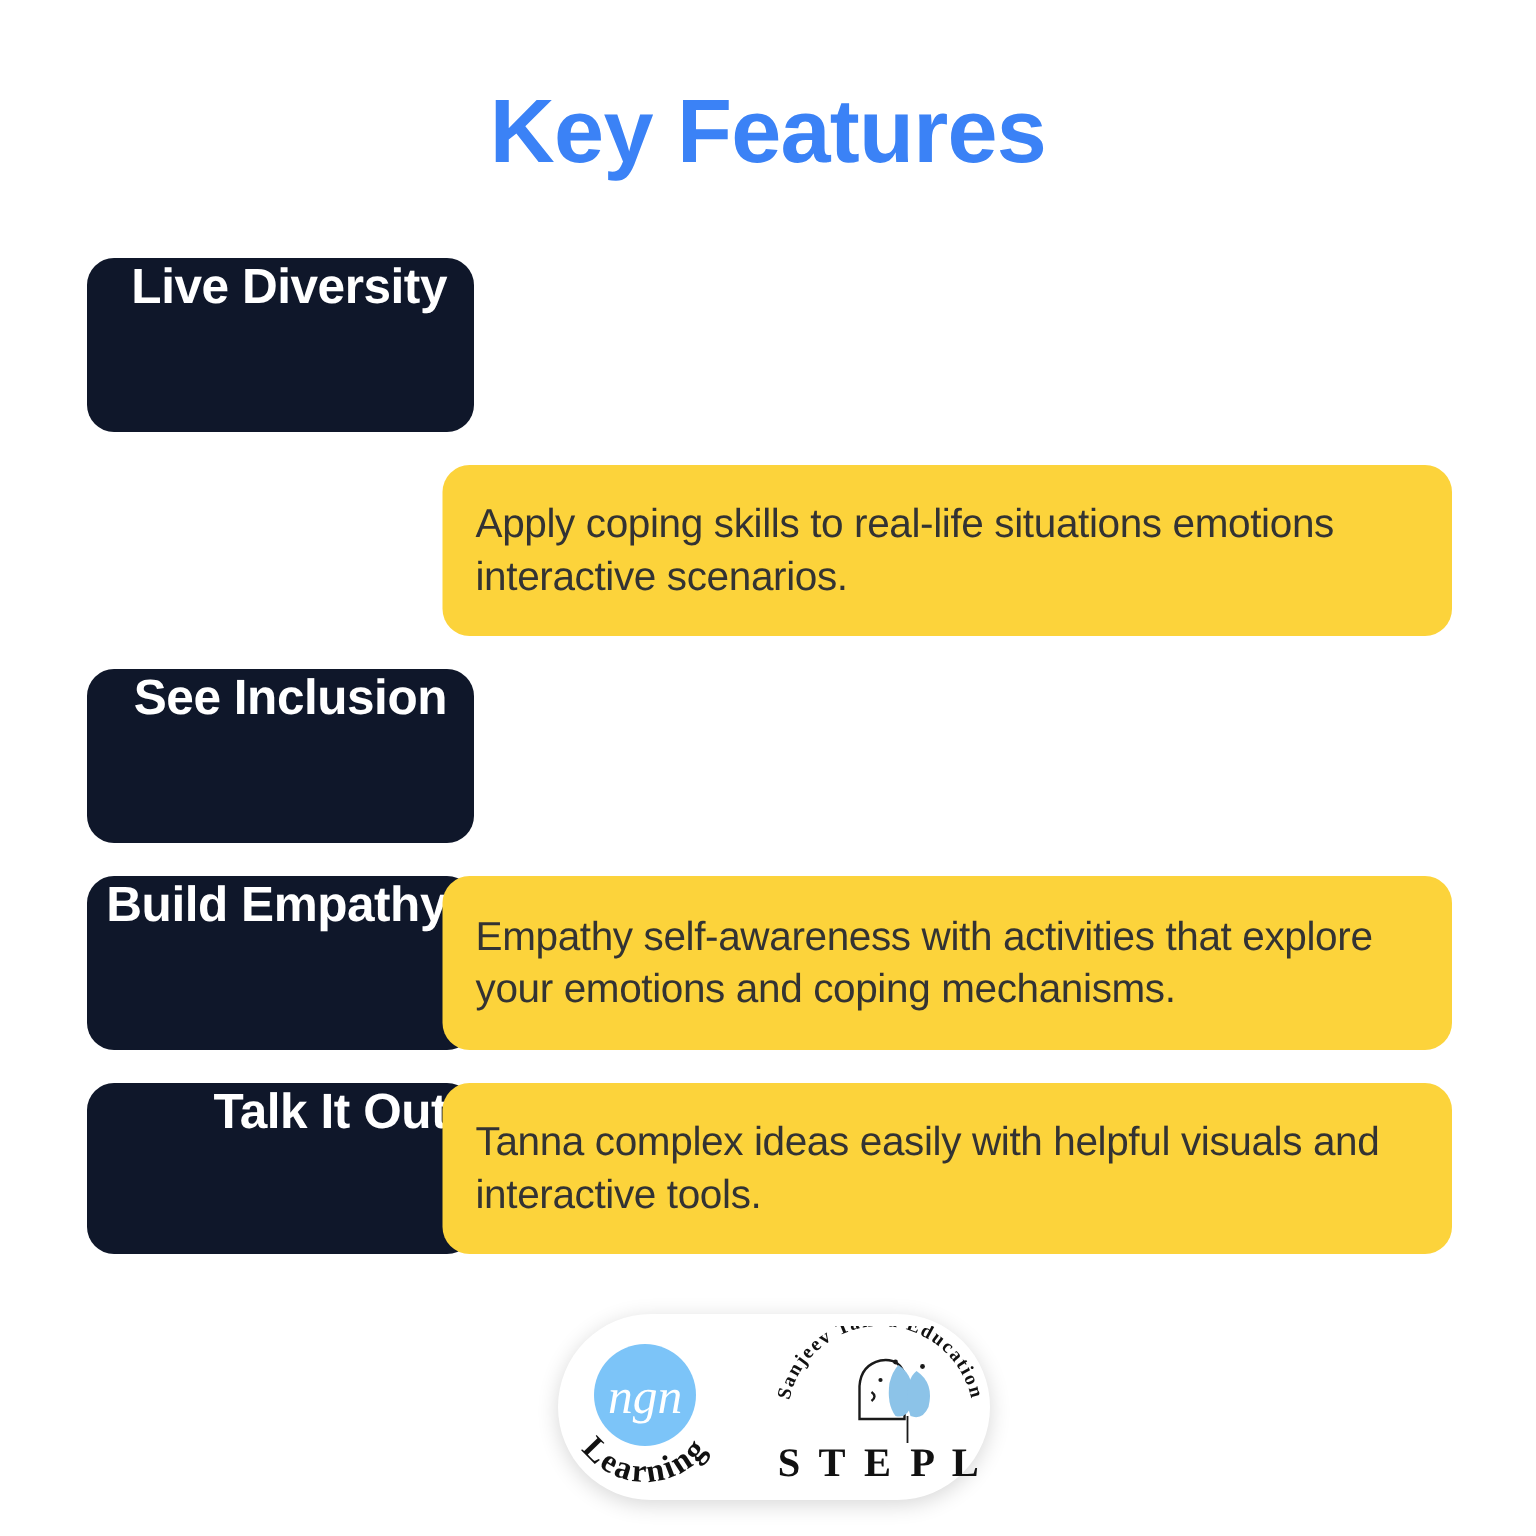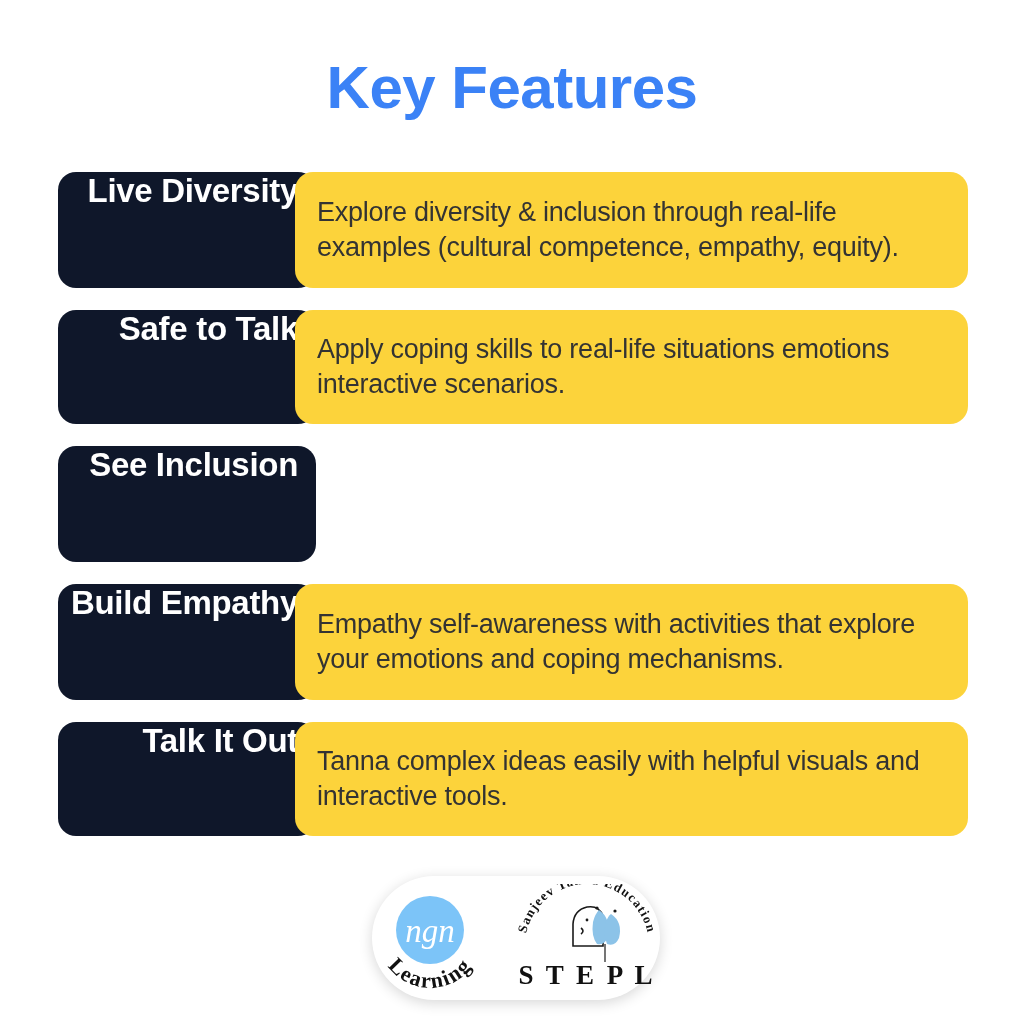--- a/index.html
+++ b/index.html
@@ -146,29 +146,23 @@
 <div class="page">
 
   <div class="title">Key Features</div>
 
   <div class="rows">
 
     <div class="feature-row r1">
       <div class="feature-label">
         <span class="feature-label-text">Live Diversity</span>
       </div>
-      <div class="feature-desc">
-        <span class="feature-desc-text">Explore diversity &amp; inclusion through real-life examples (cultural competence, empathy, equity).</span>
-      </div>
     </div>
 
     <div class="feature-row r2">
-      <div class="feature-label">
-        <span class="feature-label-text">Safe to Talk</span>
-      </div>
       <div class="feature-desc">
         <span class="feature-desc-text">Apply coping skills to real-life situations emotions interactive scenarios.</span>
       </div>
     </div>
 
     <div class="feature-row r3">
       <div class="feature-label">
         <span class="feature-label-text">See Inclusion</span>
       </div>
     </div>

